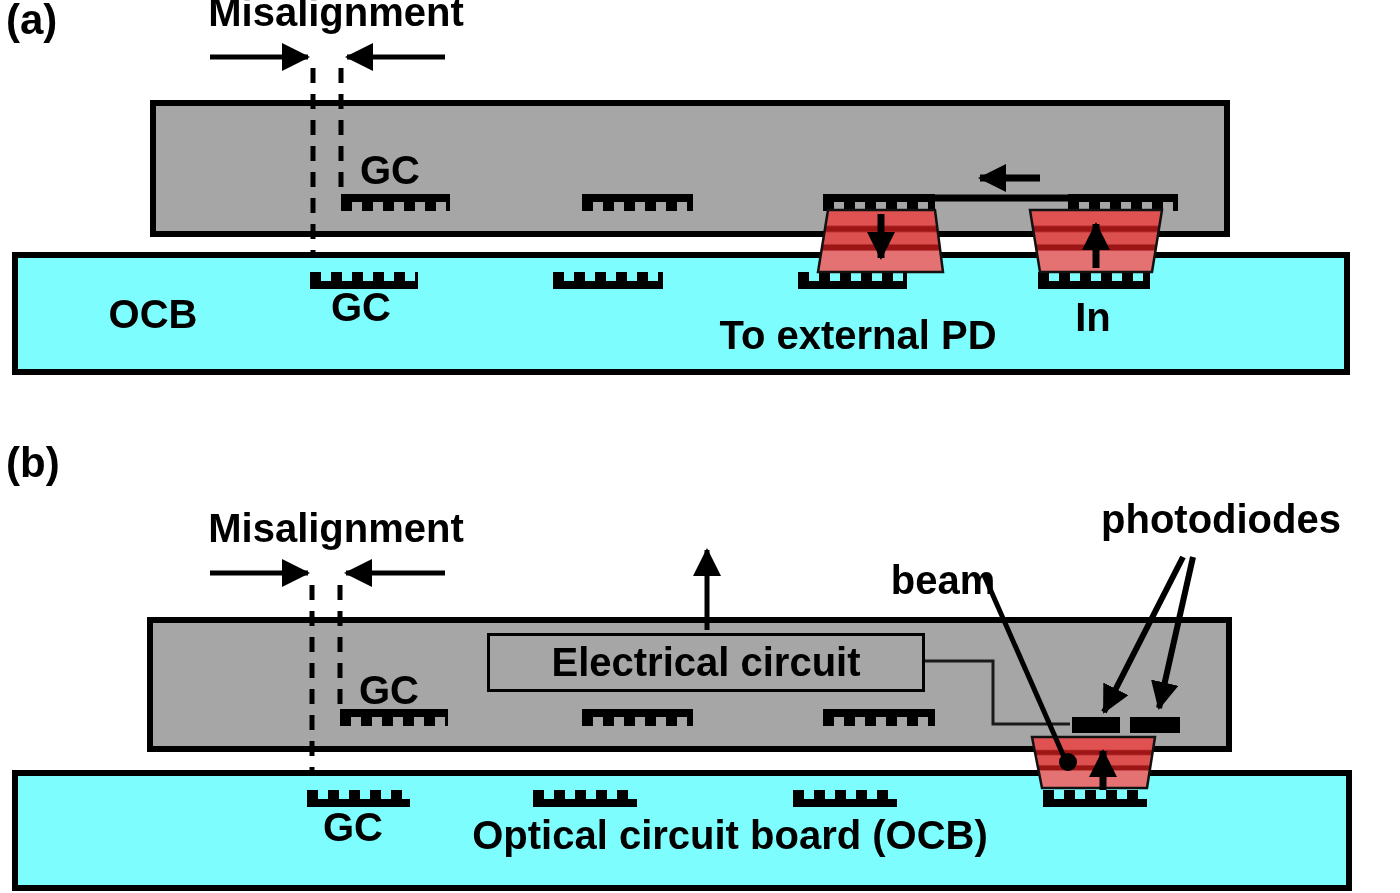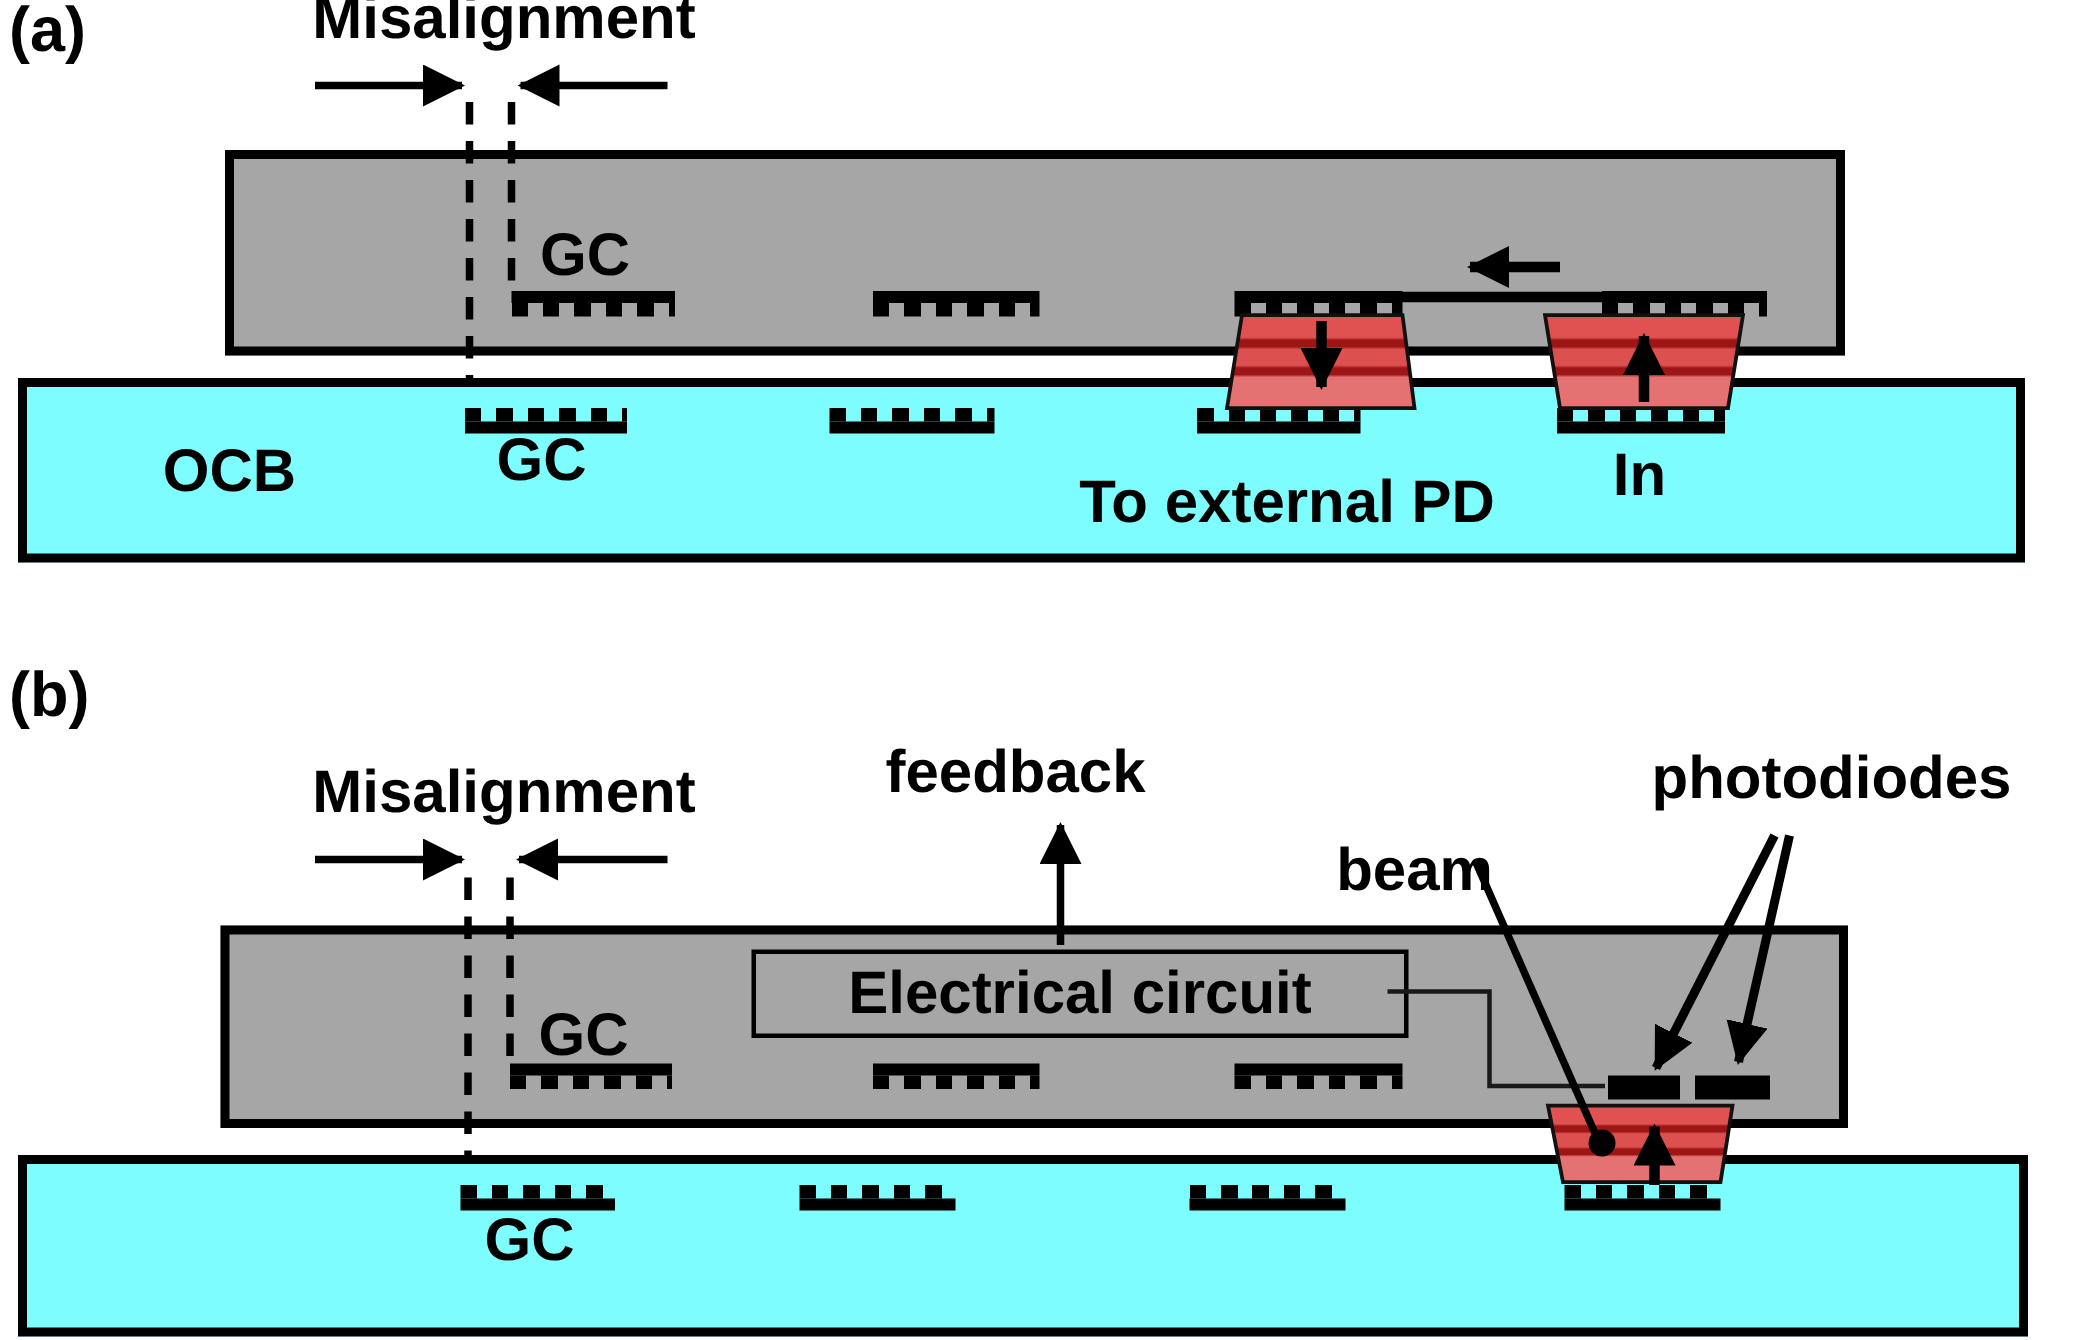--- a/index.html
+++ b/index.html
@@ -12,21 +12,21 @@
        white-space:nowrap;transform:translateX(-50%);}
   .lbl-corner{position:absolute;font-weight:bold;font-size:42px;line-height:1;color:#000;white-space:nowrap;}
   .gc{position:absolute;height:17px;background-repeat:no-repeat,no-repeat;}
   .gc-down{background-image:linear-gradient(#000,#000),
            repeating-linear-gradient(90deg,#000 0 11px,rgba(0,0,0,0) 11px 21px);
            background-size:100% 8px,100% 9px;background-position:left top,left bottom;}
   .gc-up{background-image:linear-gradient(#000,#000),
          repeating-linear-gradient(90deg,#000 0 11px,rgba(0,0,0,0) 11px 21px);
          background-size:100% 8px,100% 9px;background-position:left bottom,left top;}
   .ecbox{position:absolute;box-sizing:border-box;border:3px solid #000;background:#a6a6a6;
-         display:flex;align-items:center;justify-content:center;margin-left:14px;}
+         display:flex;align-items:center;justify-content:center;}
   .ecbox .txt{font-weight:bold;font-size:40px;color:#000;white-space:nowrap;}
   .pd{position:absolute;background:#000;}
   svg.overlay{position:absolute;left:0;top:0;pointer-events:none;}
 </style>
 </head>
 <body>
 
 <div class="stage">
 
   <div class="rect chip" style="left:150px;top:100px;width:1080px;height:137px;"></div>
@@ -64,25 +64,25 @@
 
   <div class="ecbox" style="left:487px;top:633px;width:438px;height:59px;">
     <span class="txt">Electrical circuit</span>
   </div>
 
   <div class="pd" style="left:1072px;top:717px;width:48px;height:16px;"></div>
   <div class="pd" style="left:1130px;top:717px;width:50px;height:16px;"></div>
 
   <div class="lbl-corner" style="left:6px;top:442px;">(b)</div>
   <div class="lbl" style="left:336px;top:508px;">Misalignment</div>
-  <div class="lbl" style="left:677px;top:495px;">feedback</div>
   <div class="lbl" style="left:920px;top:560px;margin-left:23px;">beam</div>
   <div class="lbl" style="left:1197px;top:499px;margin-left:24px;">photodiodes</div>
   <div class="lbl" style="left:389px;top:670px;">GC</div>
   <div class="lbl" style="left:353px;top:807px;">GC</div>
+  <div class="lbl" style="left:730px;top:815px;">Optical circuit board (OCB)</div>
 
   <svg class="overlay" width="1400" height="893" viewBox="0 0 1400 893">
     <defs>
       <marker id="ah" markerUnits="userSpaceOnUse" markerWidth="34" markerHeight="30" refX="26" refY="14" orient="auto">
         <path d="M0,0 L28,14 L0,28 Z" fill="#000"></path>
       </marker>
       <linearGradient id="beamGrad" x1="0" y1="0" x2="0" y2="1">
         <stop offset="0" stop-color="#e05252"></stop>
         <stop offset="0.24" stop-color="#e05252"></stop>
         <stop offset="0.27" stop-color="#9e1515"></stop>

